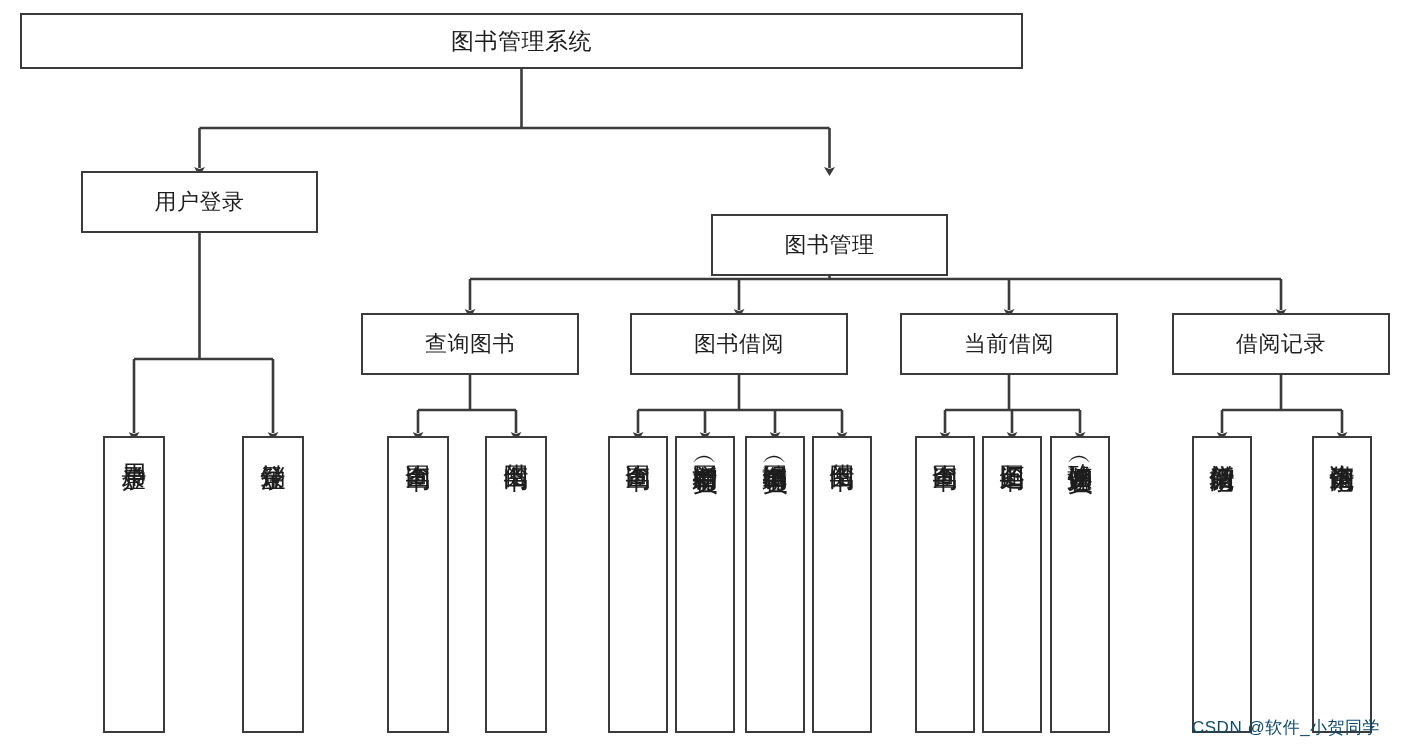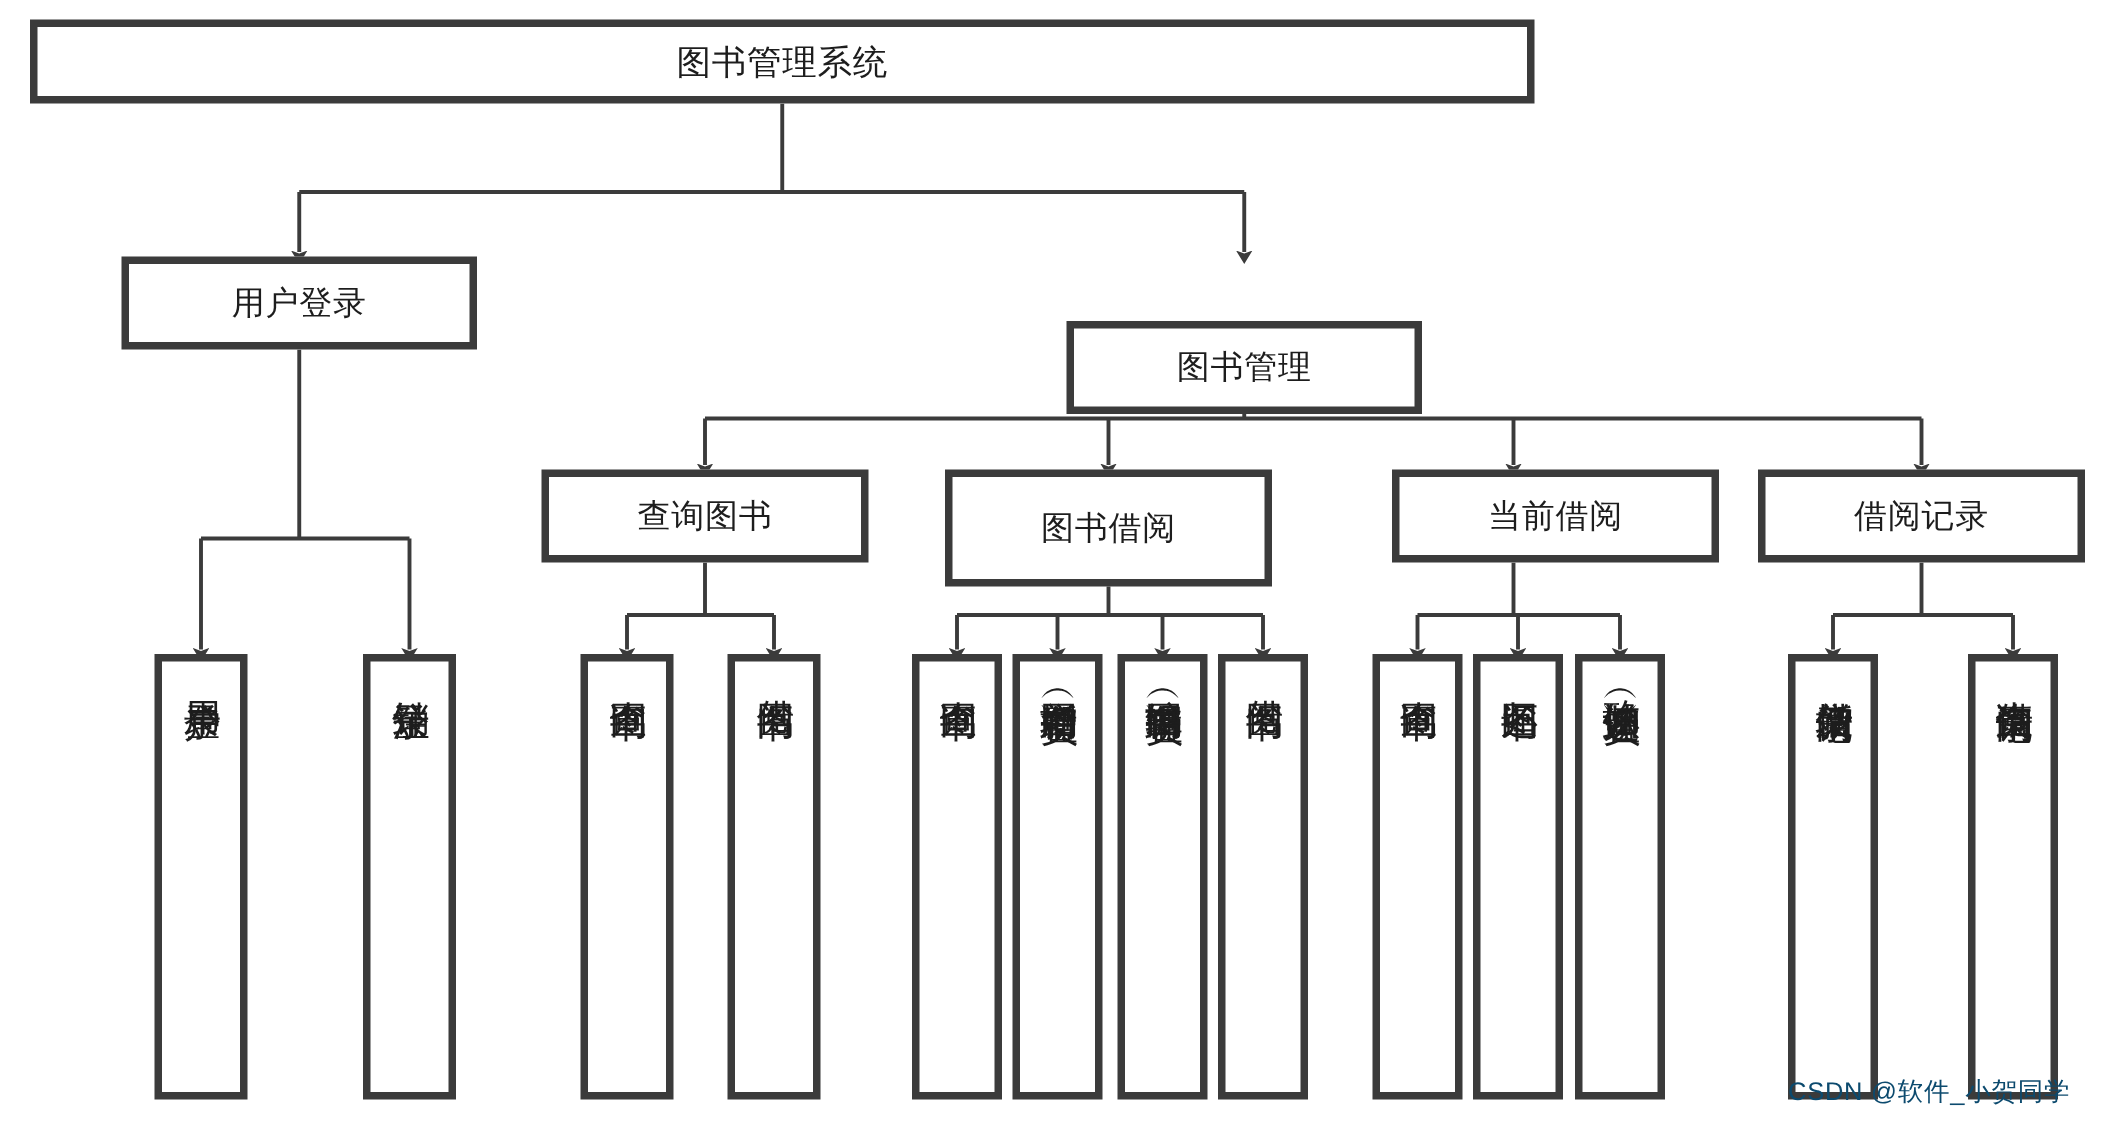--- a/index.html
+++ b/index.html
@@ -21,21 +21,21 @@
     position: absolute;
     left: 0;
     top: 0;
     width: 1405px;
     height: 747px;
     pointer-events: none;
   }
   .node {
     position: absolute;
     box-sizing: border-box;
-    border: 5px solid #0f172a;
+    border: 2px solid #0f172a;
     background: #ffffff;
     display: flex;
     align-items: center;
     justify-content: center;
     color: #1d1d1d;
   }
   .node .label {
     display: block;
     text-align: center;
     line-height: 1.05;
@@ -123,24 +123,24 @@
       </div>
       <div class="node horizontal" style="left: 81px; top: 171px; width: 237px; height: 62px; border-color: rgb(59, 59, 59);">
         <span class="label">用户登录</span>
       </div>
       <div class="node horizontal" style="left: 711px; top: 171px; width: 237px; height: 62px; border-color: rgb(59, 59, 59); margin-top: 43px;">
         <span class="label">图书管理</span>
       </div>
       <div class="node horizontal" style="left: 361px; top: 313px; width: 218px; height: 62px; border-color: rgb(59, 59, 59);">
         <span class="label">查询图书</span>
       </div>
-      <div class="node horizontal" style="left: 630px; top: 313px; width: 218px; height: 78px; border-color: rgb(59, 59, 59); justify-content: center;">
+      <div class="node horizontal" style="left: 630px; top: 313px; width: 218px; height: 62px; border-color: rgb(59, 59, 59); justify-content: center;">
         <span class="label">图书借阅</span>
       </div>
-      <div class="node horizontal" style="left: 900px; top: 313px; width: 218px; height: 62px; border-color: rgb(59, 59, 59); margin-left: 28px;">
+      <div class="node horizontal" style="left: 900px; top: 313px; width: 218px; height: 62px; border-color: rgb(59, 59, 59);">
         <span class="label">当前借阅</span>
       </div>
       <div class="node horizontal" style="left: 1172px; top: 313px; width: 218px; height: 62px; border-color: rgb(59, 59, 59);">
         <span class="label">借阅记录</span>
       </div>
       <div class="node vertical" style="left: 103px; top: 436px; width: 62px; height: 297px; border-color: rgb(59, 59, 59);">
         <span class="label">用户登录</span>
       </div>
       <div class="node vertical" style="left: 242px; top: 436px; width: 62px; height: 297px; border-color: rgb(59, 59, 59);">
         <span class="label">注销登录</span>

